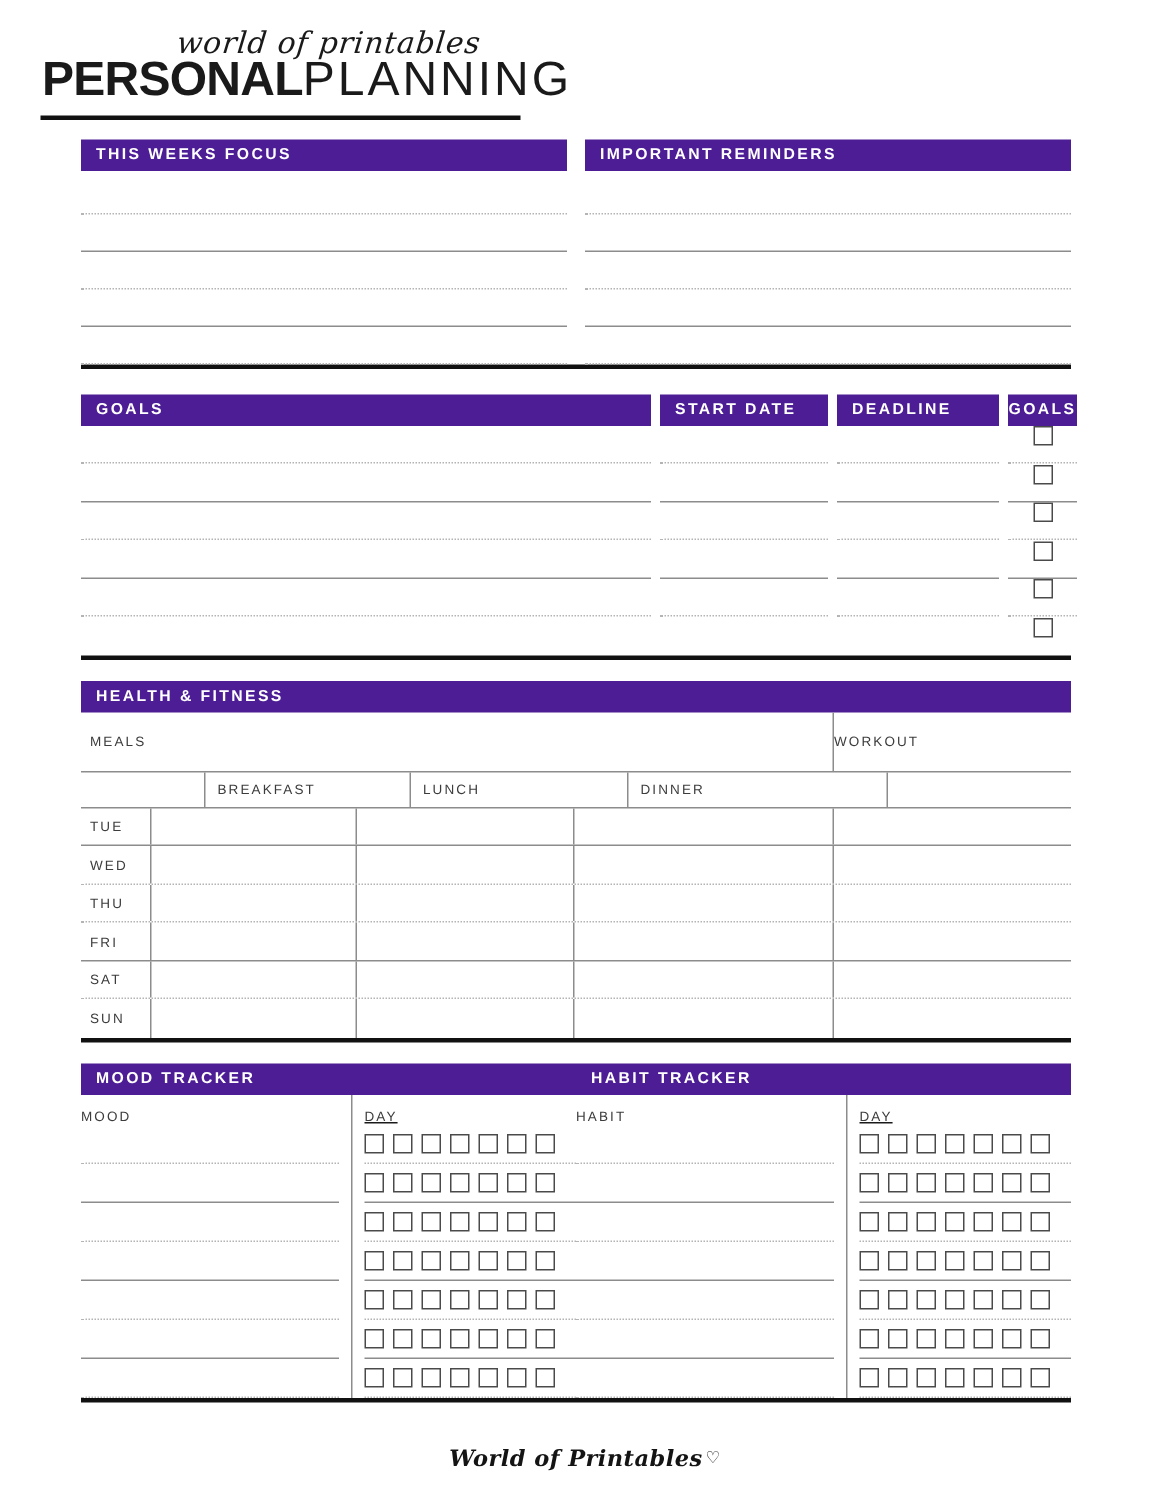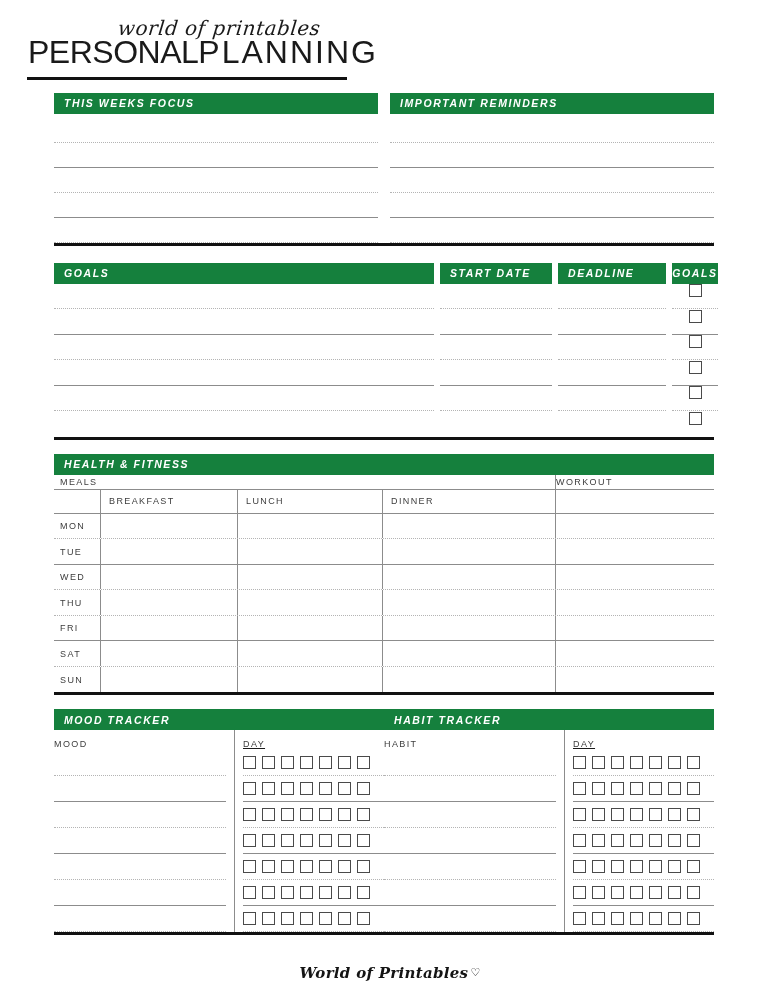--- a/index.html
+++ b/index.html
@@ -35,50 +35,49 @@
     margin-bottom: -6px;
     transform: skewX(-6deg);
   }
   .main-title {
     font-size: 32px;
     line-height: 1.15;
     letter-spacing: 0.5px;
     white-space: nowrap;
   }
   .main-title .bold {
-    font-weight: 400;
+    font-weight: 700;
     letter-spacing: -0.5px;
   }
   .main-title .light {
     font-weight: 300;
     letter-spacing: 2px;
   }
   .title-rule {
     margin: 6px 0 0 27px;
     width: 320px;
     height: 3px;
     background: #111;
   }
 
   
   .content { padding: 0 54px; }
 
   .bar {
-    background: #15803d;
+    background: #4c1d95;
     color: #ffffff;
     font-size: 10.5px;
     font-weight: 700;
     letter-spacing: 1.6px;
     padding: 6px 0 6px 10px;
     height: 21px;
     display: flex;
     align-items: center;
     white-space: nowrap;
     overflow: hidden;
-    font-style: italic;
   }
 
   .thick-rule {
     height: 3px;
     background: #111;
     width: 100%;
   }
 
   .line-solid   { border-bottom: 1px solid #8c8c8c; }
   .line-dotted  { border-bottom: 1px dotted #b4b4b4; }
@@ -134,21 +133,21 @@
   .goals-row .c-done  {
     flex: 0 0 46px; height: 100%;
     display: flex; align-items: center; justify-content: center;
   }
   .goals-row .c-done .checkbox { margin-bottom: 11px; }
 
   
   .hf-wrap { margin-top: 14px; }
   .hf-subhead {
     display: flex;
-    height: 15px;
+    height: 40px;
     align-items: center;
     border-bottom: 1px solid #8c8c8c;
     justify-content: flex-end;
   }
   .hf-subhead .meals-cell { flex: 0 0 501px; padding-left: 6px; }
   .hf-subhead .workout-cell {
     flex: 1;
     padding-left: 0;
     border-left: 1px solid #8c8c8c;
     height: 100%;
@@ -159,21 +158,21 @@
     display: flex;
     height: 24px;
     border-bottom: 1px solid #8c8c8c;
   }
   .hf-colhead .cell {
     display: flex; align-items: center; padding-left: 8px;
     border-left: 1px solid #8c8c8c;
     height: 100%;
   }
   .hf-colhead .cell.daycol { border-left: none; flex: 0 0 46px; }
-  .hf-colhead .cell.bf { flex: 0 0 137px; }
+  .hf-colhead .cell.bf { flex: 0 0 137px; margin-left: 36px; }
   .hf-colhead .cell.ln { flex: 0 0 145px; }
   .hf-colhead .cell.dn { flex: 0 0 173px; }
   .hf-colhead .cell.wk { flex: 1; }
 
   .hf-row { display: flex; height: 25.5px; }
   .hf-row .cell {
     border-left: 1px solid #8c8c8c;
     height: 100%;
     display: flex; align-items: center; padding-left: 8px;
   }
@@ -347,27 +346,20 @@
       </div>
 
       <div class="hf-colhead">
         <div class="cell daycol"></div>
         <div class="cell bf small-label">BREAKFAST</div>
         <div class="cell ln small-label">LUNCH</div>
         <div class="cell dn small-label">DINNER</div>
         <div class="cell wk"></div>
       </div>
 
-      <div class="hf-row sep-dotted">
-        <div class="cell daycol small-label">MON</div>
-        <div class="cell bf"></div>
-        <div class="cell ln"></div>
-        <div class="cell dn"></div>
-        <div class="cell wk"></div>
-      </div>
       <div class="hf-row sep-solid">
         <div class="cell daycol small-label">TUE</div>
         <div class="cell bf"></div>
         <div class="cell ln"></div>
         <div class="cell dn"></div>
         <div class="cell wk"></div>
       </div>
       <div class="hf-row sep-dotted">
         <div class="cell daycol small-label">WED</div>
         <div class="cell bf"></div>

